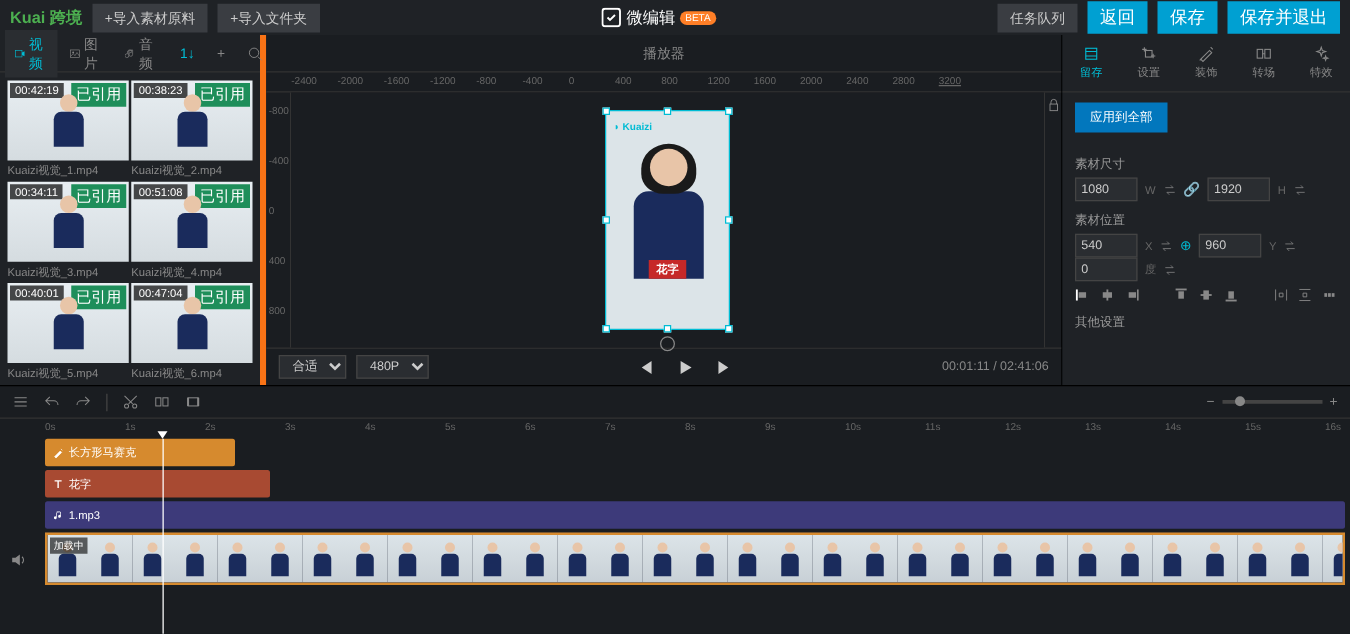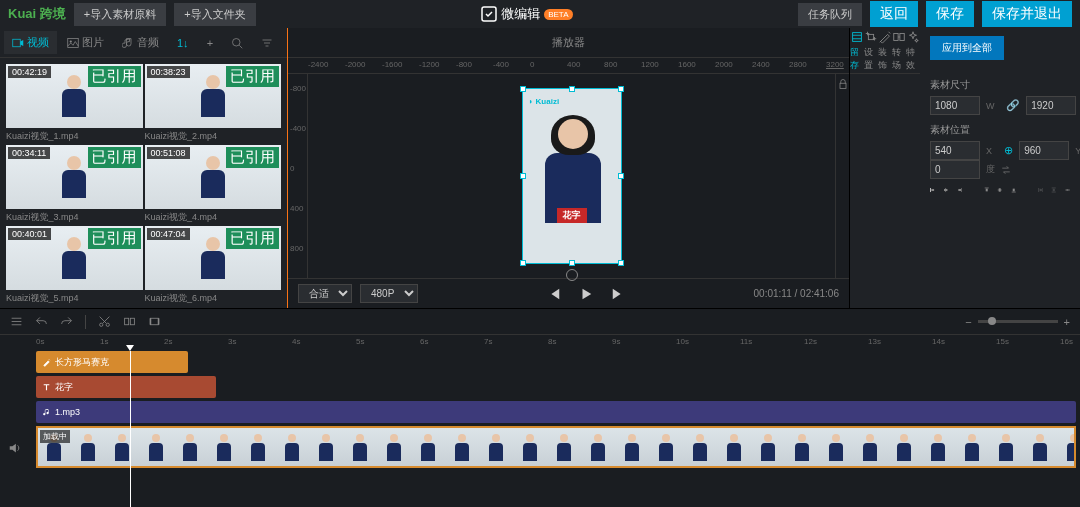--- a/index.html
+++ b/index.html
@@ -7,30 +7,30 @@
 .topbar { height:28px; background:#1f2226; display:flex; align-items:center; padding:0 8px; gap:8px; }
 .logo { color:#00bcd4; font-weight:bold; font-size:13px; }
 .logo span{ color:#4caf50;}
 .tb-btn { background:#3a3d42; border:none; color:#ccc; padding:4px 10px; font-size:11px; cursor:pointer; }
 .tb-spacer { flex:1; }
 .brand { display:flex; align-items:center; gap:4px; color:#fff; font-size:13px; }
 .brand .beta{ background:#ff7f27; color:#fff; font-size:8px; padding:1px 4px; border-radius:6px;}
 .btn-gray{background:#3a3d42;color:#ccc;border:none;padding:4px 10px;font-size:11px;cursor:pointer;}
 .btn-blue{background:#00a0d2;color:#fff;border:none;padding:4px 10px;font-size:14px;cursor:pointer;}
 .main { display:flex; height:280px; }
-.panel-media{ width:288px; background:#1f2226; border-right:1px solid #f97316; display:flex; flex-direction:column;}
+.panel-media{ width:213px; background:#1f2226; border-right:5px solid #f97316; display:flex; flex-direction:column;}
 .media-tabs{ height:30px; display:flex; align-items:center; gap:2px; padding:0 4px; border-bottom:1px solid #333;}
 .mtab{ display:flex; align-items:center; gap:3px; padding:4px 8px; color:#888; font-size:11px; cursor:pointer;}
 .mtab.active{ color:#00bcd4; background:#2a2d31;}
 .mtab svg{width:12px;height:12px;}
 .media-grid{ flex:1; overflow-y:auto; padding:6px; display:grid; grid-template-columns:1fr 1fr; gap:2px;}
 .clip{ position:relative;}
 .thumb{ width:100%; height:64px; background:#2a3040; position:relative; overflow:hidden; display:flex; align-items:center; justify-content:center;}
 .dur{ position:absolute; top:2px; left:2px; background:rgba(0,0,0,.7); color:#fff; font-size:9px; padding:1px 4px;}
-.used{ position:absolute; top:2px; right:2px; background:#1e8e5a; color:#fff; font-size:15px; padding:1px 4px;}
+.used{ position:absolute; top:2px; right:2px; background:#1e8e5a; color:#fff; font-size:12px; padding:1px 4px;}
 .fname{ font-size:9px; color:#888; margin-top:2px; white-space:nowrap; overflow:hidden; text-overflow:ellipsis;}
 .person{ width:34px; height:50px; position:relative;}
 .person .head{ width:14px; height:14px; border-radius:50%; background:#e8c5a8; position:absolute; top:4px; left:10px;}
 .person .body{ width:24px; height:28px; background:#1a2b5c; border-radius:6px 6px 0 0; position:absolute; top:18px; left:5px;}
 .bg-light{background:linear-gradient(#e8eef2,#d5dce0);}
 .panel-preview{ flex:1; background:#1a1d21; display:flex; flex-direction:column; border-right:1px solid #000;}
 .pv-head{ height:30px; display:flex; align-items:center; justify-content:center; color:#888; font-size:11px; border-bottom:1px solid #333;}
 .ruler-h{ height:16px; position:relative; color:#666; font-size:8px; border-bottom:1px solid #333;}
 .ruler-h span{ position:absolute; top:2px;}
 .canvas-wrap{ flex:1; display:flex; position:relative;}
@@ -47,21 +47,21 @@
 .pv-person{position:absolute;top:30px;left:22px;}
 .pv-person .head{width:30px;height:30px;border-radius:50%;background:#e8c5a8;position:relative;left:13px;}
 .pv-person .hair{width:44px;height:40px;border-radius:50% 50% 40% 40%;background:#1a1a1a;position:absolute;top:-4px;left:6px;}
 .pv-person .body{width:56px;height:70px;background:#1a2b5c;border-radius:12px 12px 0 0;margin-top:4px;}
 .rot{position:absolute;bottom:-18px;left:50%;transform:translateX(-50%);width:12px;height:12px;border:1px solid #888;border-radius:50%;}
 .pv-controls{ height:30px; display:flex; align-items:center; padding:0 10px; gap:8px; border-top:1px solid #333;}
 .sel{ background:#2a2d31; border:1px solid #444; color:#ccc; font-size:10px; padding:2px 6px;}
 .play-ctrl{flex:1;display:flex;justify-content:center;gap:18px;align-items:center;}
 .play-ctrl svg{width:14px;height:14px;fill:#ccc;cursor:pointer;}
 .time{ color:#888; font-size:10px;}
-.panel-props{ width:230px; background:#1f2226; display:flex; flex-direction:row;justify-content:space-between;}
+.panel-props{ width:230px; background:#1f2226; display:flex; flex-direction:column;}
 .prop-tabs{ height:46px; display:flex; border-bottom:1px solid #333;}
 .ptab{ flex:1; display:flex; flex-direction:column; align-items:center; justify-content:center; gap:2px; color:#888; font-size:9px; cursor:pointer;}
 .ptab.active{ color:#00bcd4;}
 .ptab svg{width:14px;height:14px;}
 .prop-body{ padding:8px 10px; overflow-y:auto;}
 .apply-btn{ background:#0277bd; color:#fff; border:none; padding:5px 12px; font-size:10px; cursor:pointer; margin-bottom:10px;}
 .prop-label{ color:#999; font-size:10px; margin:8px 0 4px;}
 .prop-row{ display:flex; gap:6px; align-items:center;}
 .num-in{ background:#2a2d31; border:1px solid #444; color:#ccc; width:50px; padding:3px 4px; font-size:10px;}
 .unit{ color:#666; font-size:9px;}
@@ -406,20 +406,21 @@
           </svg>
         <svg class="align-ic" viewBox="0 0 16 16">
             <path d="M2 2h12M2 14h12M6 6h4v4H6z" stroke="#888" fill="none"></path>
           </svg>
         <svg class="align-ic" viewBox="0 0 16 16">
             <rect x="2" y="6" width="3" height="4" fill="#888"></rect>
             <rect x="6" y="6" width="3" height="4" fill="#888"></rect>
             <rect x="10" y="6" width="3" height="4" fill="#888"></rect>
           </svg>
       </div>
+      <div class="prop-label">其他设置</div>
     </div>
   </div>
 </div>
 
 <div class="timeline">
   <div class="tl-toolbar">
     <svg viewBox="0 0 16 16">
         <path d="M2 4h12M2 8h12M2 12h12" stroke="#888"></path>
       </svg>
     <svg viewBox="0 0 16 16">

